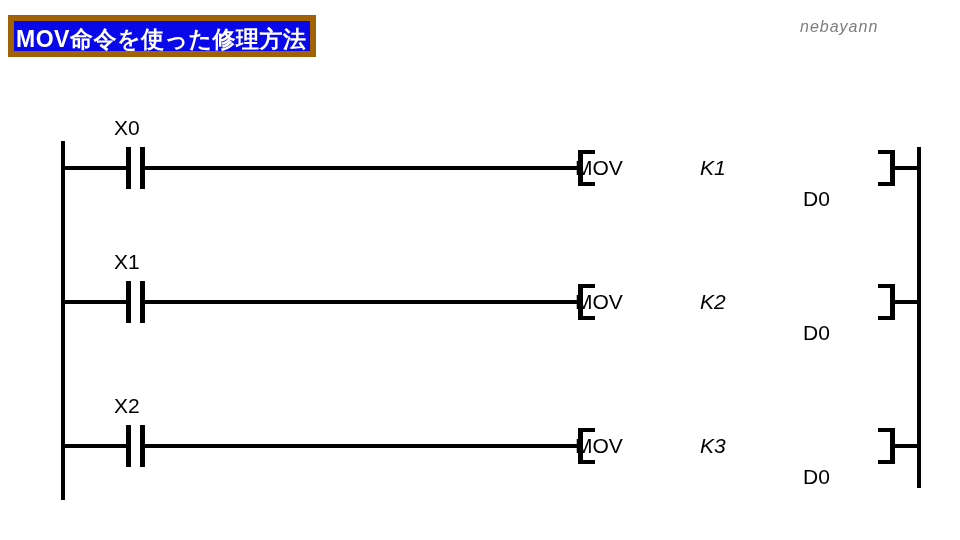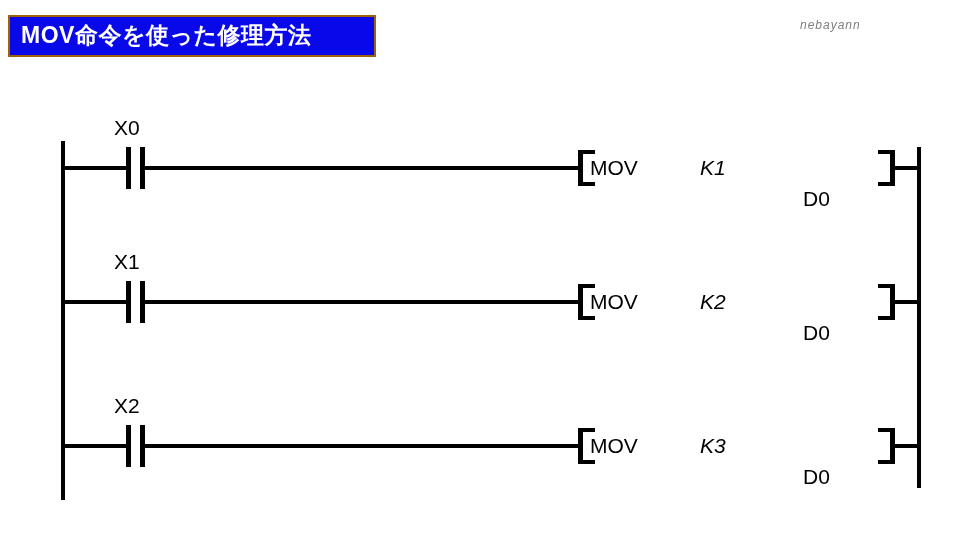--- a/index.html
+++ b/index.html
@@ -11,34 +11,34 @@
   }
   *{margin:0;padding:0;box-sizing:border-box;}
   html,body{width:960px;height:540px;}
   body{
     position:relative;
     background:var(--page-bg);
     font-family:"Liberation Sans","DejaVu Sans",sans-serif;
     overflow:hidden;
   }
   .title-badge{
-    position:absolute;left:8px;top:15px;width:368px;height:42px;
+    position:absolute;left:8px;top:15px;width:308px;height:42px;
     background:var(--title-bg);
-    border:2px solid #a16207;
+    border:6px solid #a16207;
     color:var(--title-text);
     font-size:23px;font-weight:bold;
     line-height:37px;
-    padding-left:11px;
+    padding-left:2px;
     white-space:nowrap;
     letter-spacing:0.5px;
   }
   .watermark{
     position:absolute;left:800px;top:18px;
     color:var(--watermark);
-    font-size:12px;font-style:italic;
+    font-size:16px;font-style:italic;
     letter-spacing:1px;
   }
   .ladder{position:absolute;left:0;top:0;width:960px;height:540px;text-align:right;}
   .rail{position:absolute;width:4px;background:var(--line);}
   .rail.left{left:61px;top:141px;height:359px;}
   .rail.right{left:917px;top:147px;height:341px;}
   .rung{position:absolute;left:0;width:960px;height:120px;}
   .wire{position:absolute;top:58px;height:4px;background:var(--line);}
   .wire.seg-a{left:61px;width:65px;}
   .wire.seg-b{left:145px;width:433px;}
@@ -57,21 +57,21 @@
     border-top:4px solid var(--line);
     border-bottom:4px solid var(--line);
   }
   .bracket.close{
     left:878px;
     border-right:5px solid var(--line);
     border-top:4px solid var(--line);
     border-bottom:4px solid var(--line);
   }
   .op{position:absolute;top:49px;font-size:21px;line-height:22px;color:var(--line);white-space:nowrap;}
-  .op.mnemonic{left:590px;}
+  .op.mnemonic{left:575px;}
   .op.k{left:700px;font-style:italic;}
   .op.d{left:803px;margin-top:31px;}
 </style>
 </head>
 <body>
 
 <div class="title-badge">MOV命令を使った修理方法</div>
 <div class="watermark">nebayann</div>
 
 <div class="ladder">

